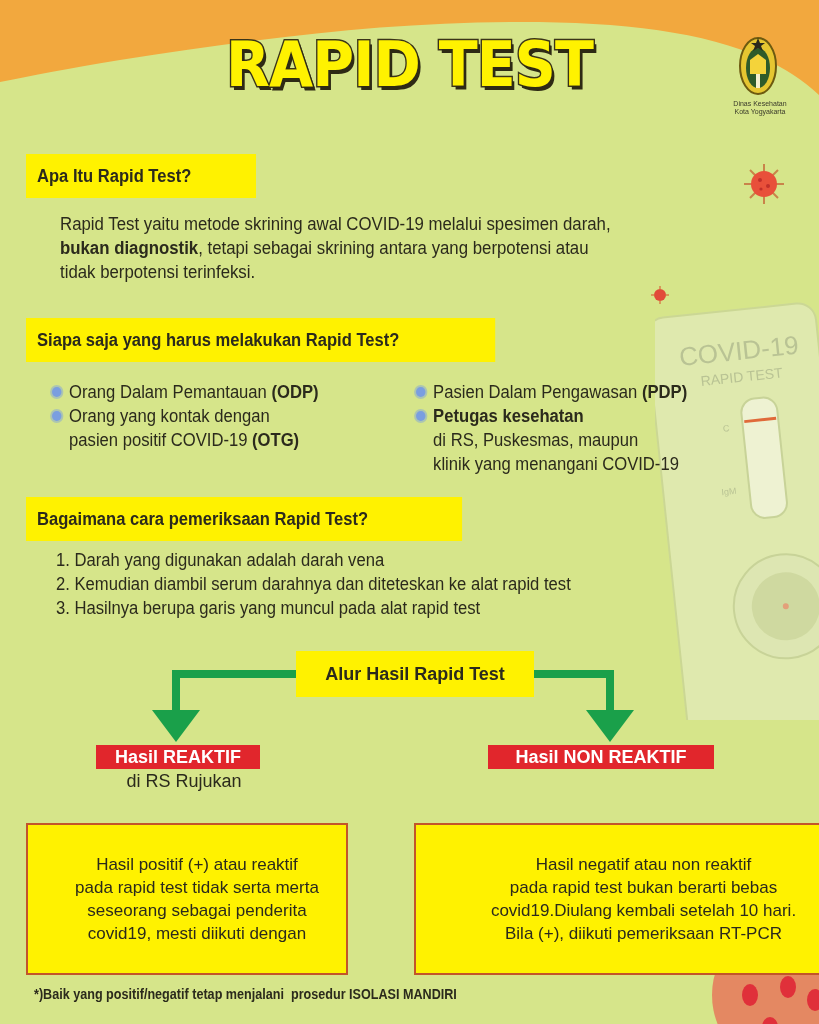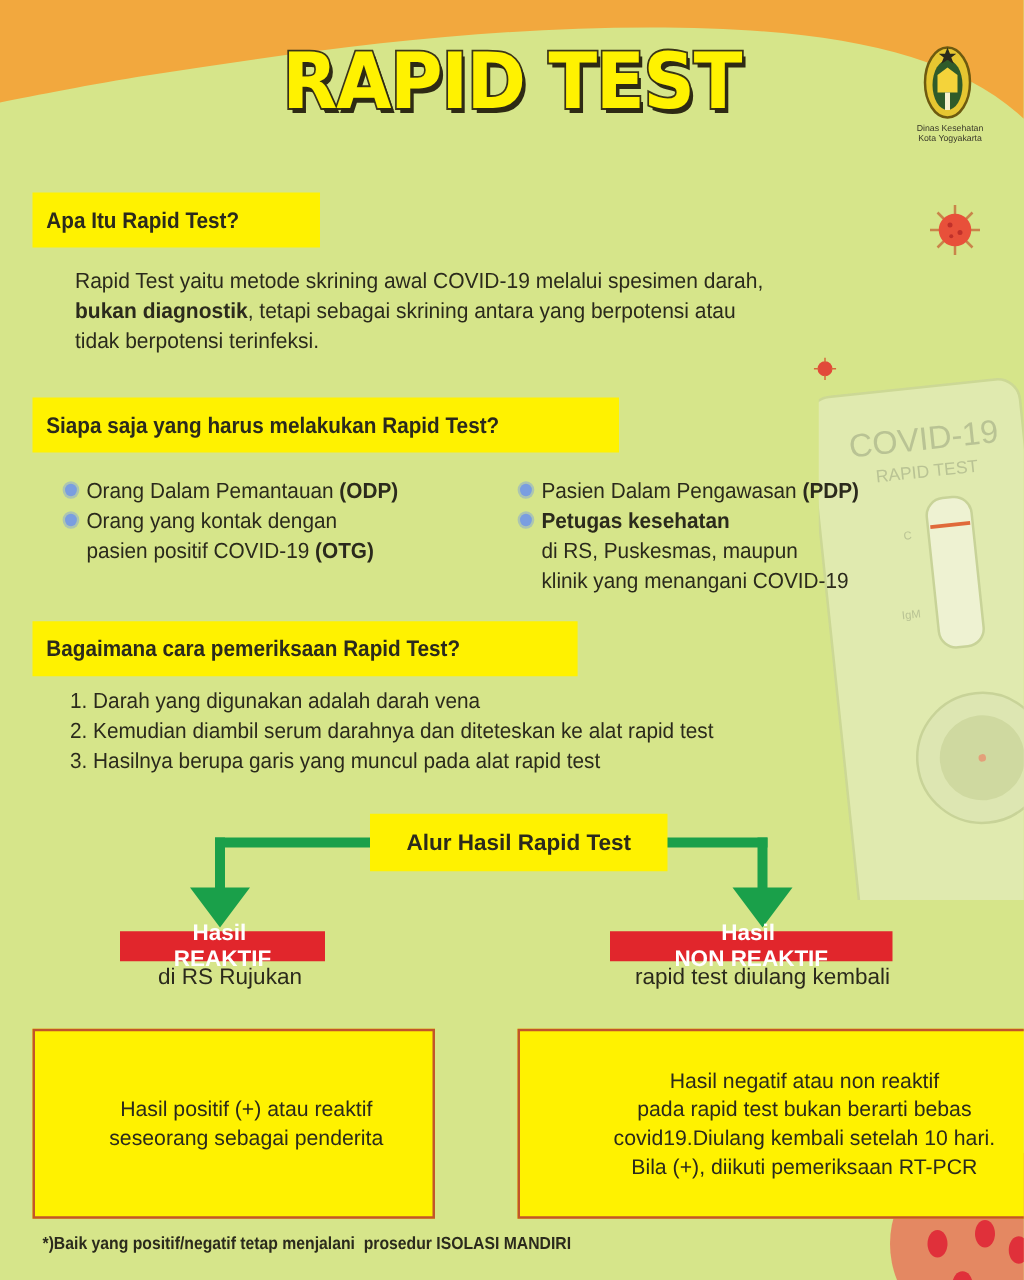--- a/index.html
+++ b/index.html
@@ -50,21 +50,21 @@
     
     .flow-label {
       position: absolute; left: 296px; top: 651px; width: 238px; height: 46px;
       background: #fff200; display: flex; align-items: center; justify-content: center;
       font-weight: bold; font-size: 18px; color: #2b2a1c;
     }
     .flow-svg { position: absolute; left: 0; top: 0; width: 819px; height: 1024px; pointer-events: none; }
 
     .red-badge {
       position: absolute; background: #e1262c; color: #fff; font-weight: bold; font-size: 18px;
-      height: 24px; display: flex; align-items: center; justify-content: center; flex-direction: column;
+      height: 24px; display: flex; align-items: center; justify-content: center;
     }
     .sub { position: absolute; text-align: center; font-size: 18px; line-height: 24px; color: #2b2a1c; }
     .sub b { font-weight: bold; }
 
     .note-box {
       position: absolute; background: #fff200; border: 2px solid #c2552a;
       box-sizing: border-box; display: flex; align-items: center; justify-content: center;
       text-align: center; font-size: 17px; line-height: 23px; color: #2b2a1c; padding-left: 20px;
     }
 
@@ -198,30 +198,31 @@
 <div class="red-badge" style="left:96px;top:745px;width:164px;">
   <span style="white-space:pre">Hasil </span>
     <span>REAKTIF</span>
 </div>
 <div class="sub" style="left:60px;top:769px;width:248px;">
   <div>di RS Rujukan</div>
 </div>
 <div class="note-box" style="left:26px;top:823px;width:322px;height:152px;">
   <div>
     <div>Hasil positif (+) atau reaktif</div>
+    <div>pada rapid test tidak serta merta</div>
     <div>seseorang sebagai penderita</div>
+    <div>covid19, mesti diikuti dengan</div>
   </div>
 </div>
 
 <div class="red-badge" style="left:488px;top:745px;width:226px;">
   <span style="white-space:pre">Hasil </span>
     <span>NON REAKTIF</span>
 </div>
 <div class="sub" style="left:460px;top:769px;width:300px;">
-  <div>rapid test diulang kembali</div>
 </div>
 
 <svg class="abs" style="left:690px;top:905px;width:140px;height:130px" viewBox="0 0 140 130">
   <circle cx="100" cy="90" r="78" fill="#e6785a" opacity="0.85"></circle>
   <g fill="#e0303a">
     <ellipse cx="80" cy="50" rx="8" ry="11"></ellipse>
       <ellipse cx="110" cy="40" rx="8" ry="11"></ellipse>
     <ellipse cx="60" cy="90" rx="8" ry="11"></ellipse>
       <ellipse cx="98" cy="82" rx="8" ry="11"></ellipse>
     <ellipse cx="125" cy="95" rx="8" ry="11"></ellipse>

